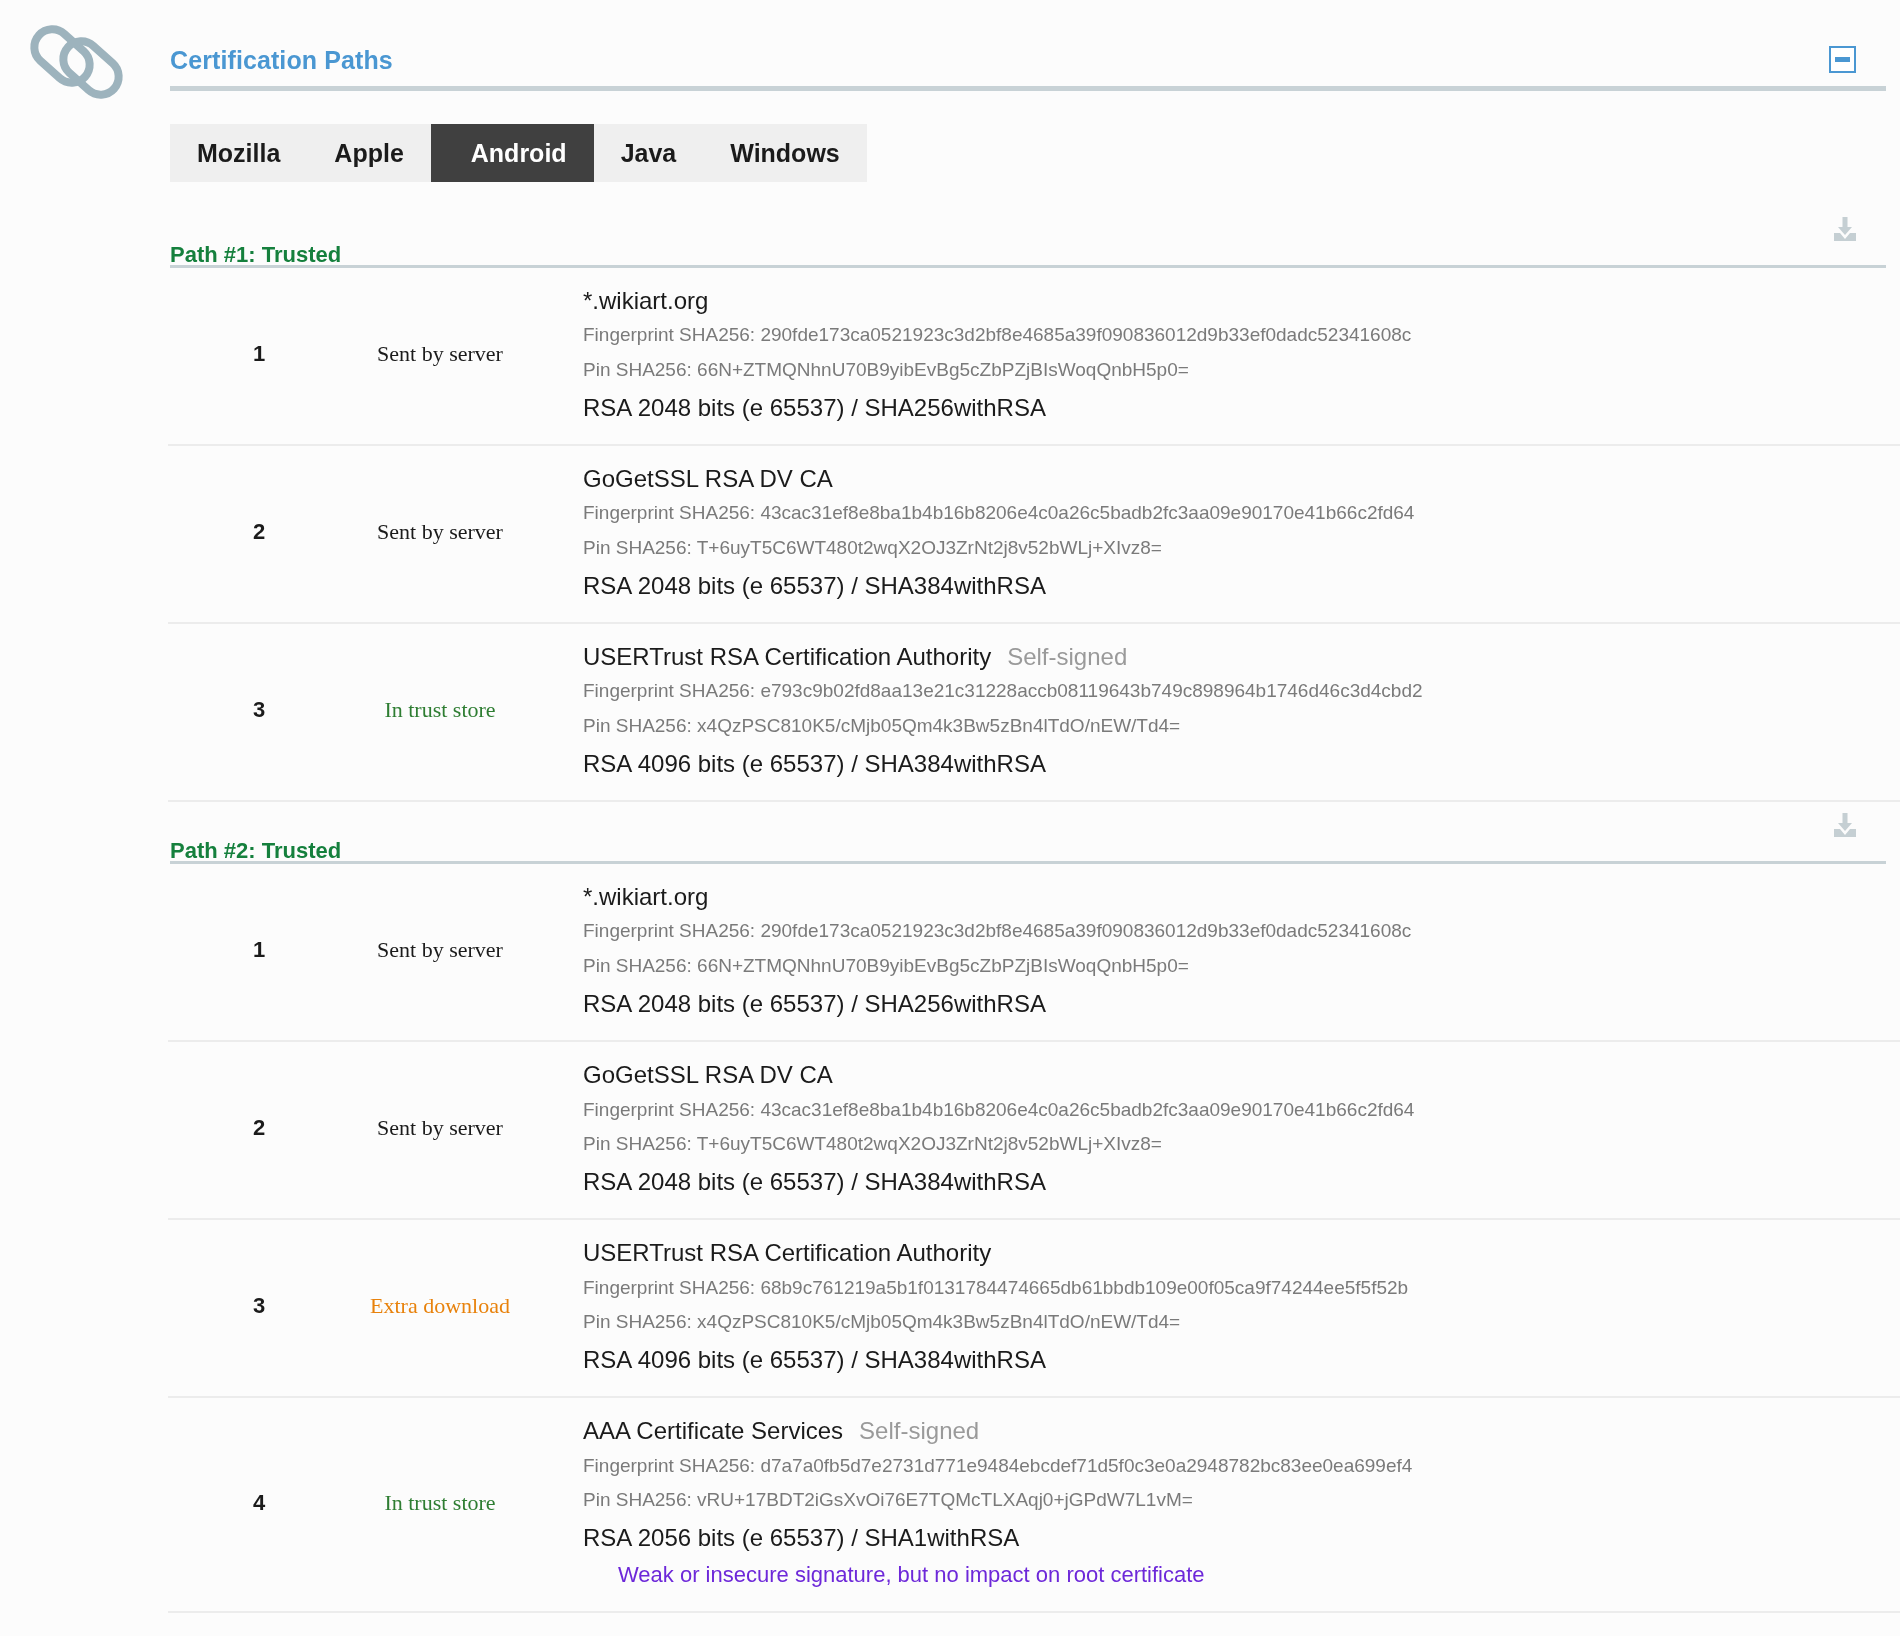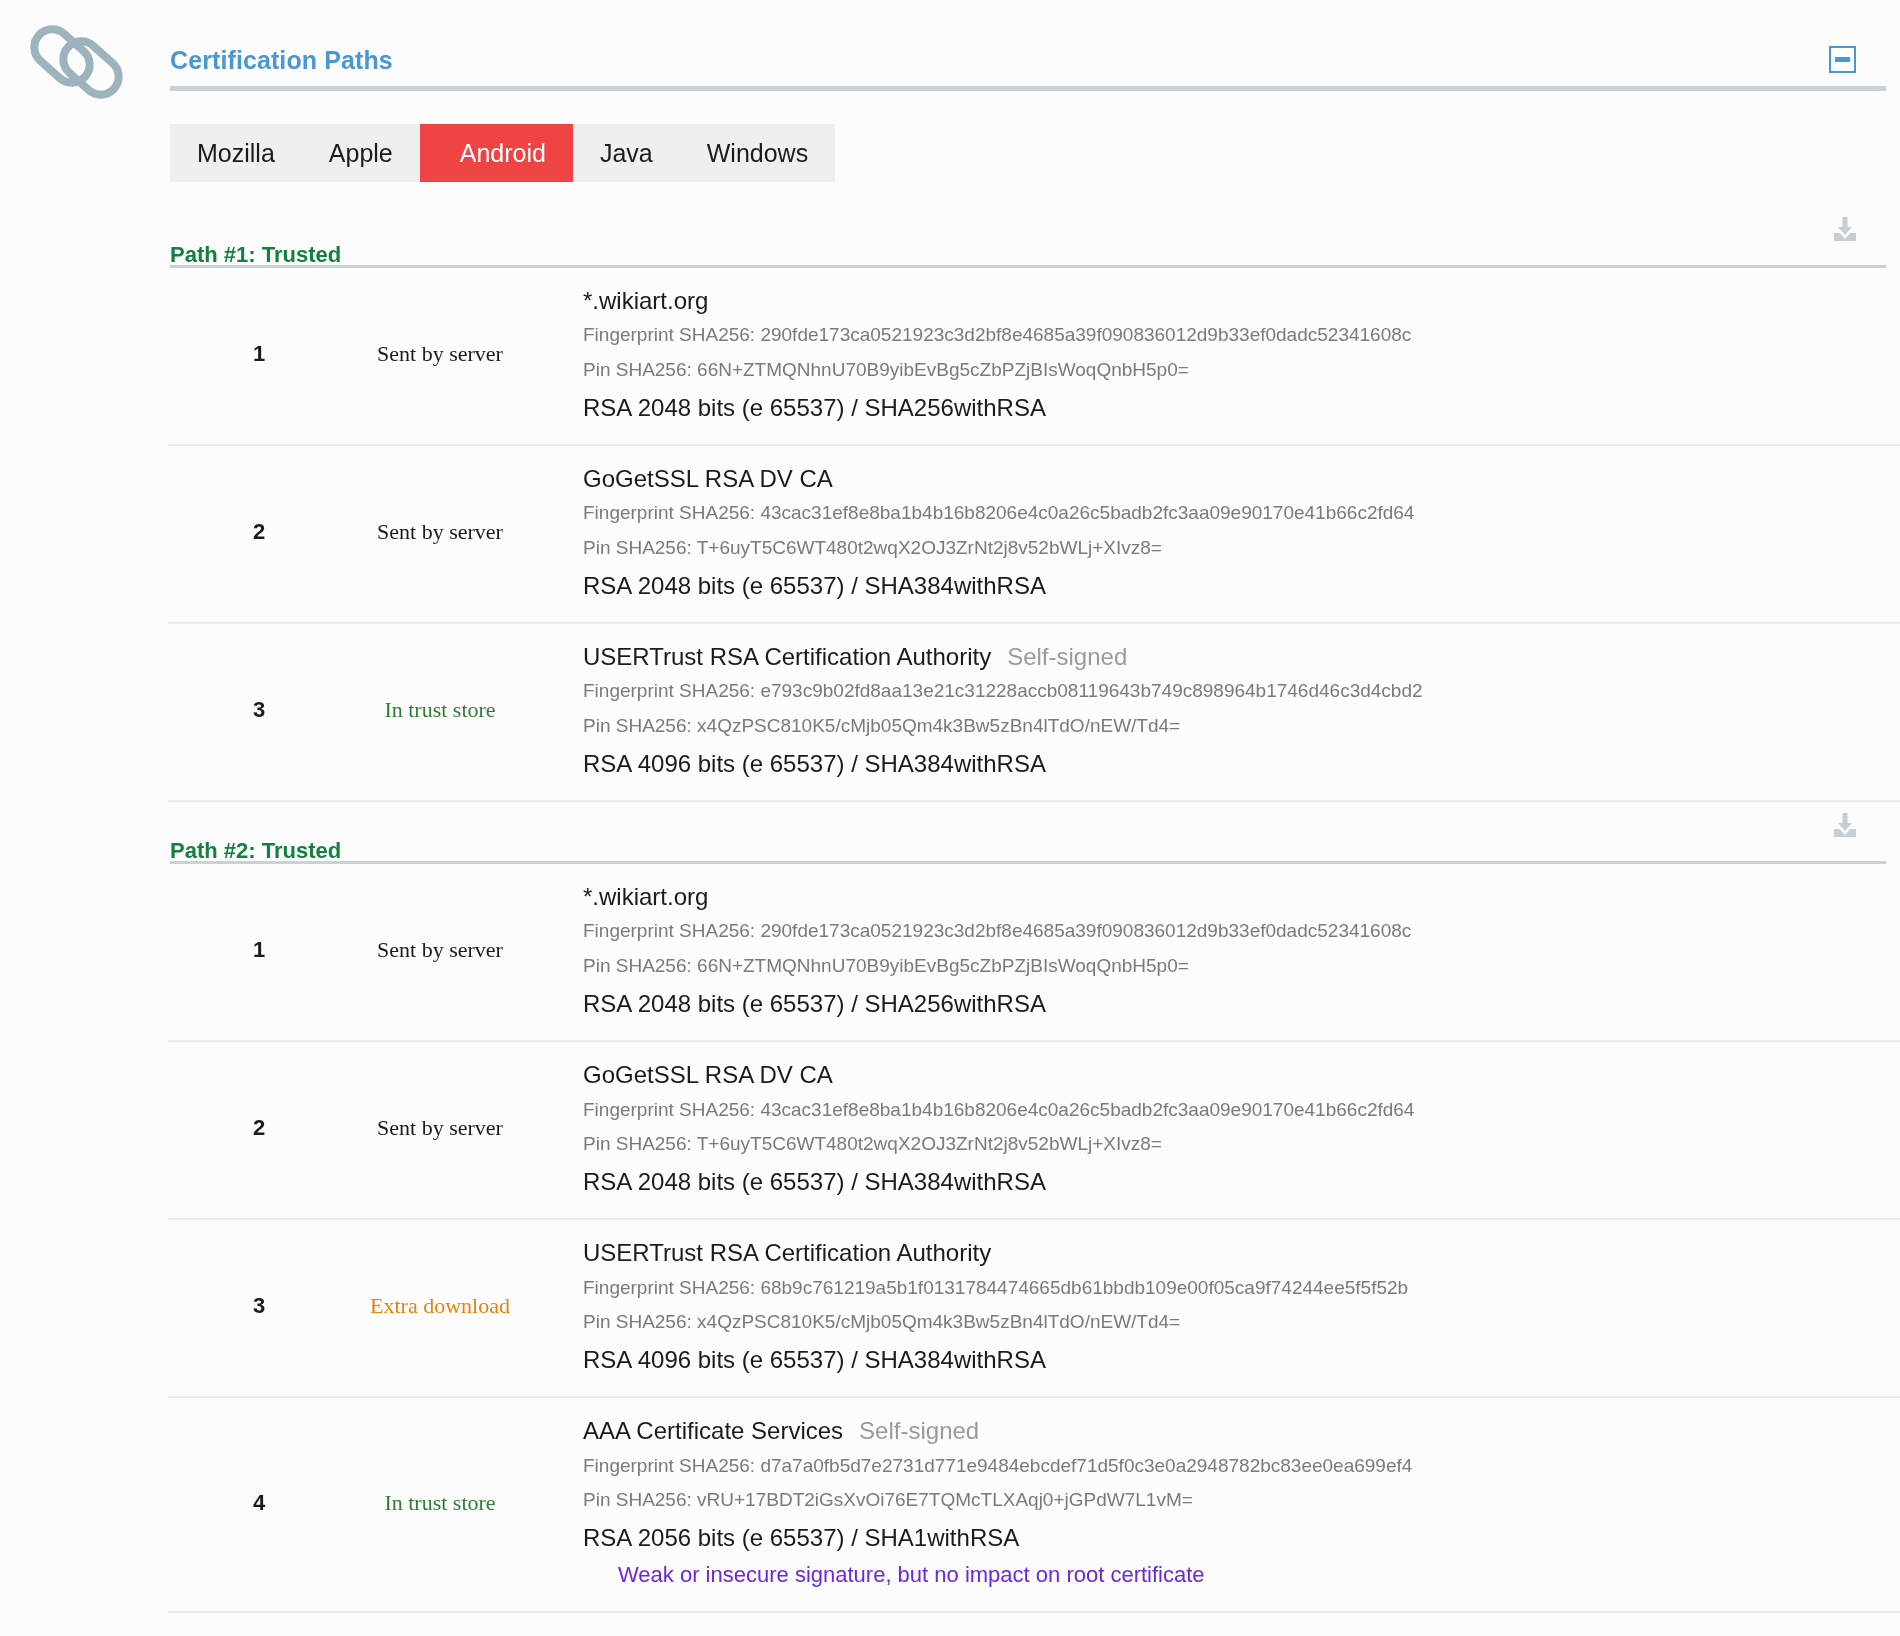--- a/index.html
+++ b/index.html
@@ -93,23 +93,24 @@
   .tab {
     display: flex;
     align-items: center;
     justify-content: center;
     padding: 0 27px;
     font-size: 25px;
     color: #1b1b1b;
     cursor: pointer;
     white-space: nowrap;
     line-height: 1;
+    font-weight: bold;
   }
   .tab.active {
-    background: #ef4444;
+    background: #404040;
     color: #ffffff;
     padding-left: 40px;
   }
 
   
   .path-block { position: relative; }
 
   .path-header {
     position: relative;
     height: 62px;

